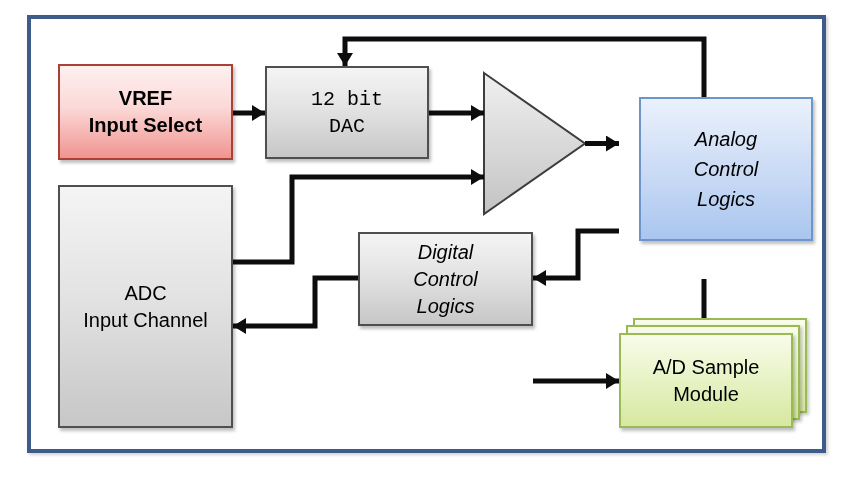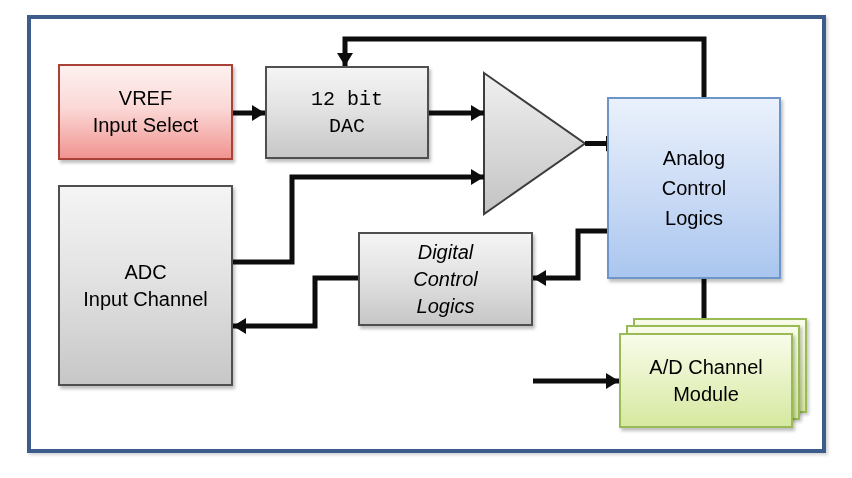--- a/index.html
+++ b/index.html
@@ -47,29 +47,31 @@
   }
   .block span { white-space: pre-line; }
   .gray {
     background: linear-gradient(to bottom, #f4f4f4 0%, #e3e3e3 45%, #c7c7c7 100%);
     border: 2px solid #4f4f4f;
   }
   .vref {
     left: 58px; top: 64px; width: 175px; height: 96px;
     background: linear-gradient(to bottom, #fdf0ef 0%, #fbd9d7 45%, #f09490 100%);
     border: 2px solid #a94137;
+    font-weight: bold;
   }
   .dac   { left: 265px; top: 66px;  width: 164px; height: 93px; font-family: Liberation Mono, monospace; }
   .acl {
-    left: 607px; top: 97px; width: 174px; height: 182px;
+    left: 639px; top: 97px; width: 174px; height: 144px;
     background: linear-gradient(to bottom, #eaf1fc 0%, #cfdef6 45%, #aac6ef 100%);
     border: 2px solid #6e95c8;
     line-height: 30px;
+    font-style: italic;
   }
-  .adc   { left: 58px;  top: 185px; width: 175px; height: 201px; }
+  .adc   { left: 58px;  top: 185px; width: 175px; height: 243px; }
   .dcl   { left: 358px; top: 232px; width: 175px; height: 94px; font-style: italic; }
   .trig  { left: 357px; top: 336px; width: 176px; height: 92px; }
   .card {
     position: absolute;
     width: 174px; height: 95px;
     background: linear-gradient(to bottom, #f8fcea 0%, #e9f3c8 45%, #d6e8a0 100%);
     border: 2px solid #9aba55;
     box-sizing: border-box;
     box-shadow: 2px 2px 3px rgba(0,0,0,0.22);
     z-index: 2;
@@ -138,17 +140,17 @@
   <div class="block gray dcl">
     <span>Digital
 Control
 Logics</span>
   </div>
 
 
   <div class="card card-back"></div>
   <div class="card card-mid"></div>
   <div class="block adsm">
-    <span>A/D Channel
+    <span>A/D Sample
 Module</span>
   </div>
 
 </div>
 
 </body></html>

